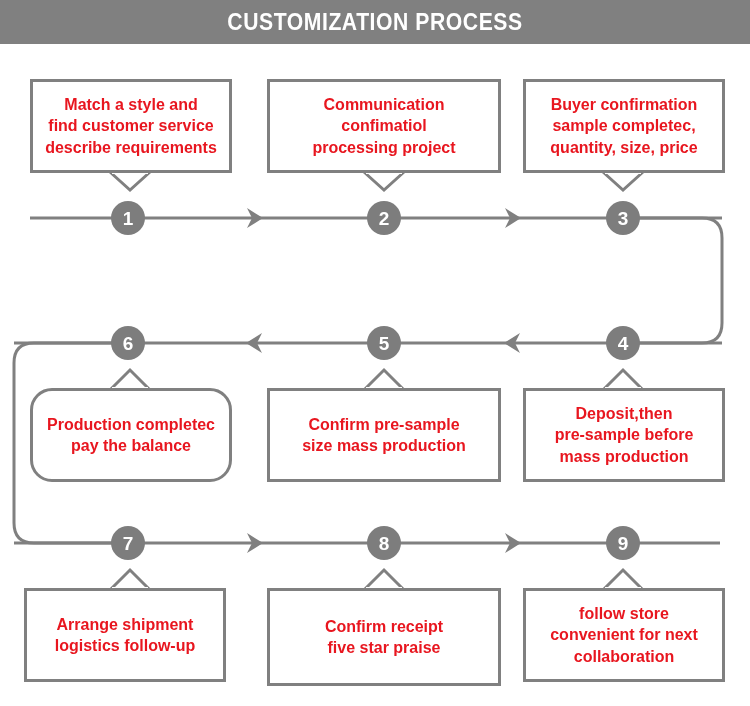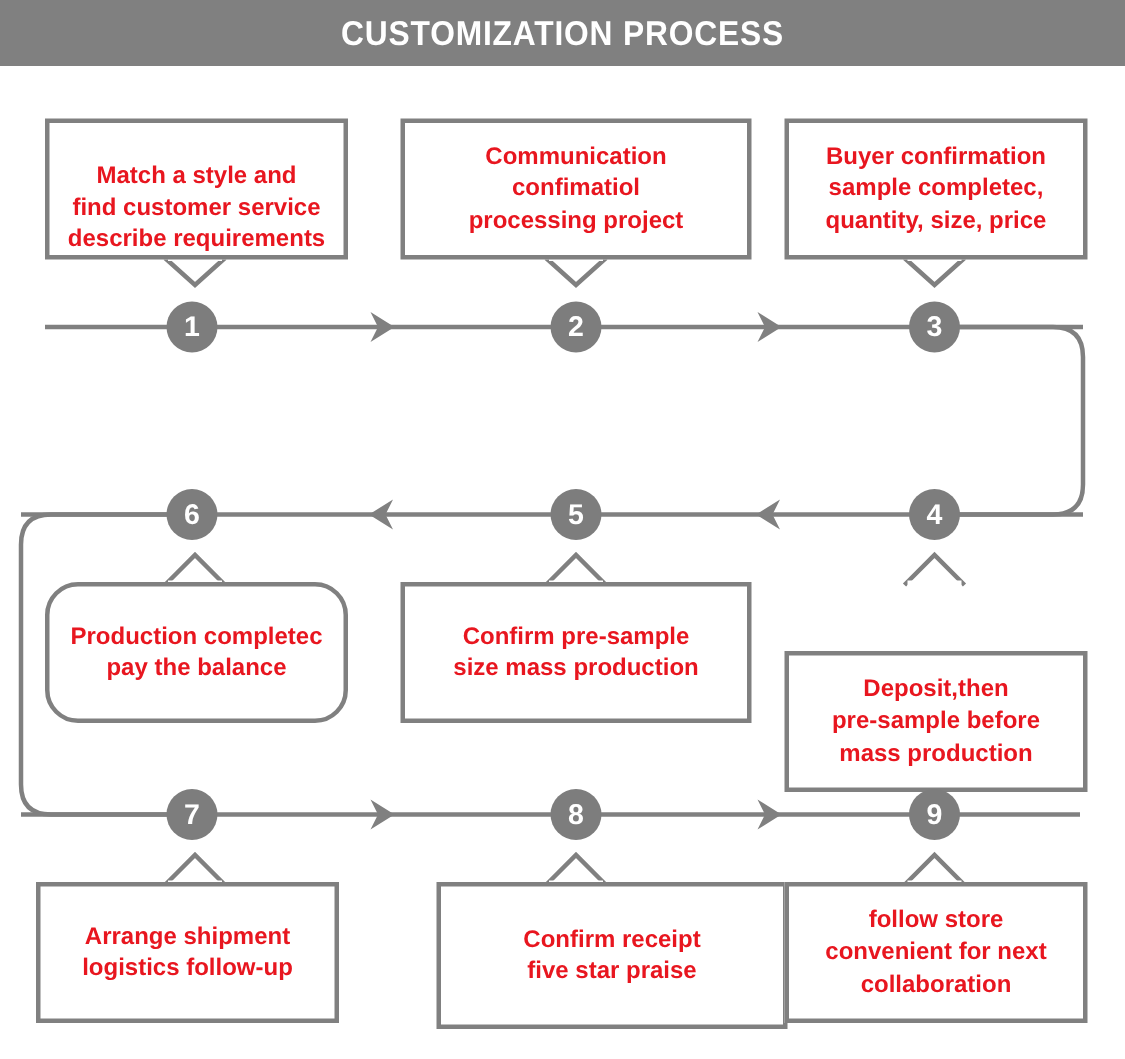--- a/index.html
+++ b/index.html
@@ -90,21 +90,21 @@
     <rect x="605" y="387" width="36" height="4" fill="#ffffff"></rect>
 
     <path d="M110 590 L130 570 L150 590" stroke="#808080" stroke-width="3" fill="#ffffff"></path>
     <path d="M364 590 L384 570 L404 590" stroke="#808080" stroke-width="3" fill="#ffffff"></path>
     <path d="M603 590 L623 570 L643 590" stroke="#808080" stroke-width="3" fill="#ffffff"></path>
     <rect x="112" y="587" width="36" height="4" fill="#ffffff"></rect>
     <rect x="366" y="587" width="36" height="4" fill="#ffffff"></rect>
     <rect x="605" y="587" width="36" height="4" fill="#ffffff"></rect>
   </svg>
 
-  <div class="box" style="left:30px;top:79px;width:202px;height:94px;align-items:flex-end;">
+  <div class="box" style="left:30px;top:79px;width:202px;height:94px;">
     <span class="box-text">Match a style and
 find customer service
 describe requirements</span>
   </div>
   <div class="box" style="left:267px;top:79px;width:234px;height:94px;">
     <span class="box-text">Communication
 confimatiol
 processing project</span>
   </div>
   <div class="box" style="left:523px;top:79px;width:202px;height:94px;">
@@ -114,31 +114,31 @@
   </div>
 
   <div class="box" style="left:30px;top:388px;width:202px;height:94px;border-radius:22px;">
     <span class="box-text">Production completec
 pay the balance</span>
   </div>
   <div class="box" style="left:267px;top:388px;width:234px;height:94px;">
     <span class="box-text">Confirm pre-sample
 size mass production</span>
   </div>
-  <div class="box" style="left:523px;top:388px;width:202px;height:94px;margin-top:46px;">
+  <div class="box" style="left:523px;top:388px;width:202px;height:94px;">
     <span class="box-text">Deposit,then
 pre-sample before
 mass production</span>
   </div>
 
   <div class="box" style="left:24px;top:588px;width:202px;height:94px;">
     <span class="box-text">Arrange shipment
 logistics follow-up</span>
   </div>
-  <div class="box" style="left:267px;top:588px;width:234px;height:98px;margin-left:24px;">
+  <div class="box" style="left:267px;top:588px;width:234px;height:98px;">
     <span class="box-text">Confirm receipt
 five star praise</span>
   </div>
   <div class="box" style="left:523px;top:588px;width:202px;height:94px;">
     <span class="box-text">follow store
 convenient for next
 collaboration</span>
   </div>
 
   <div class="circle" style="left:111px;top:201px;">

